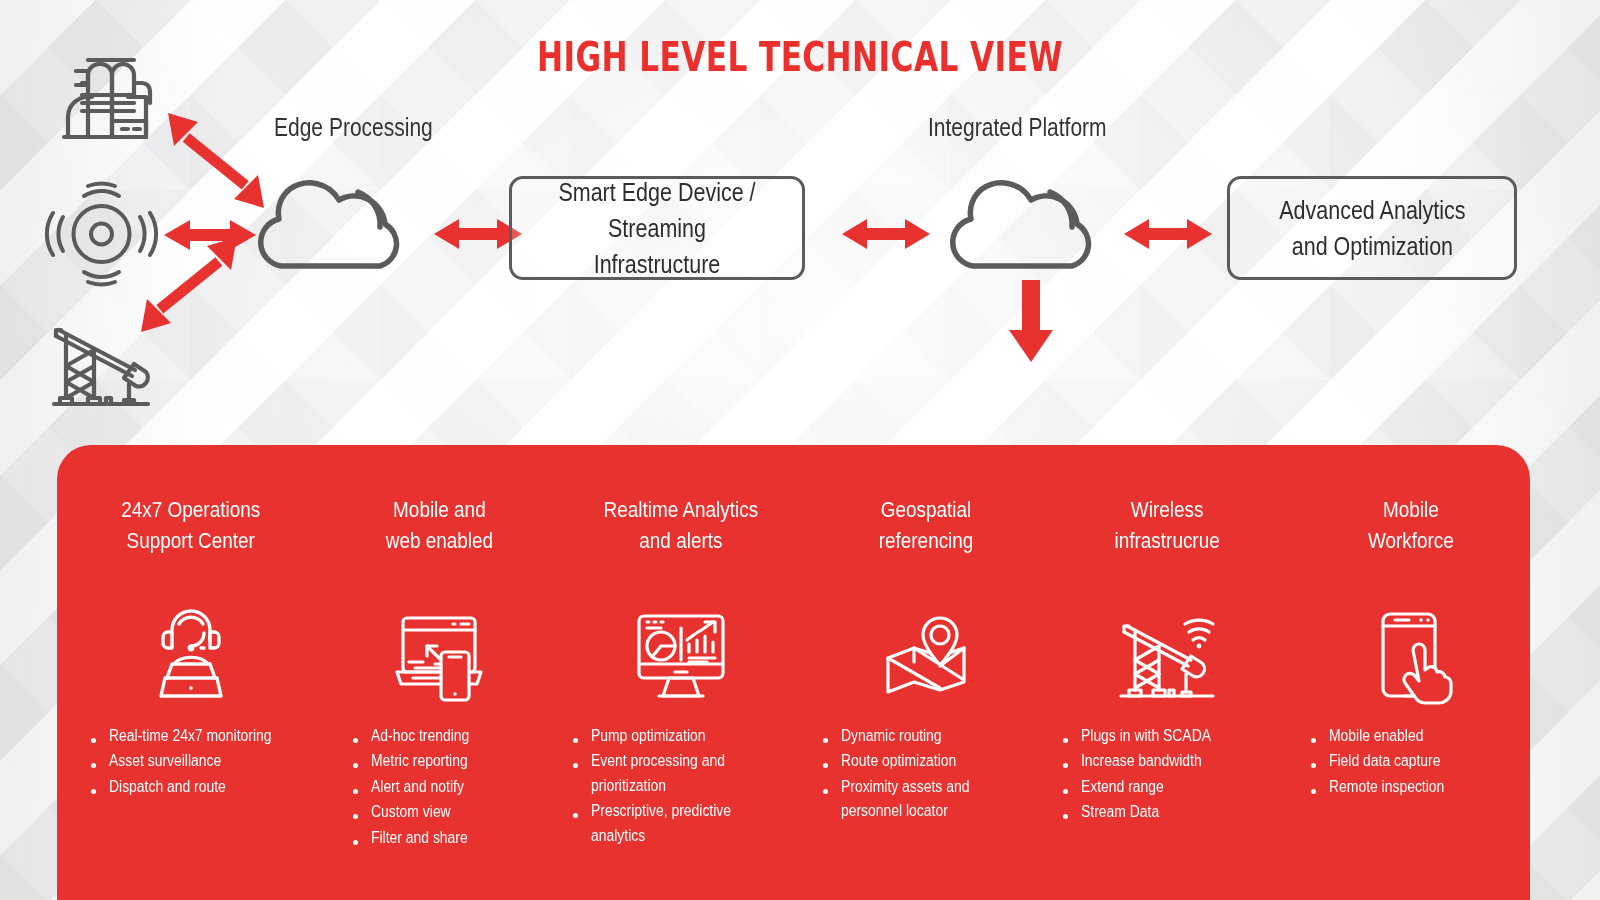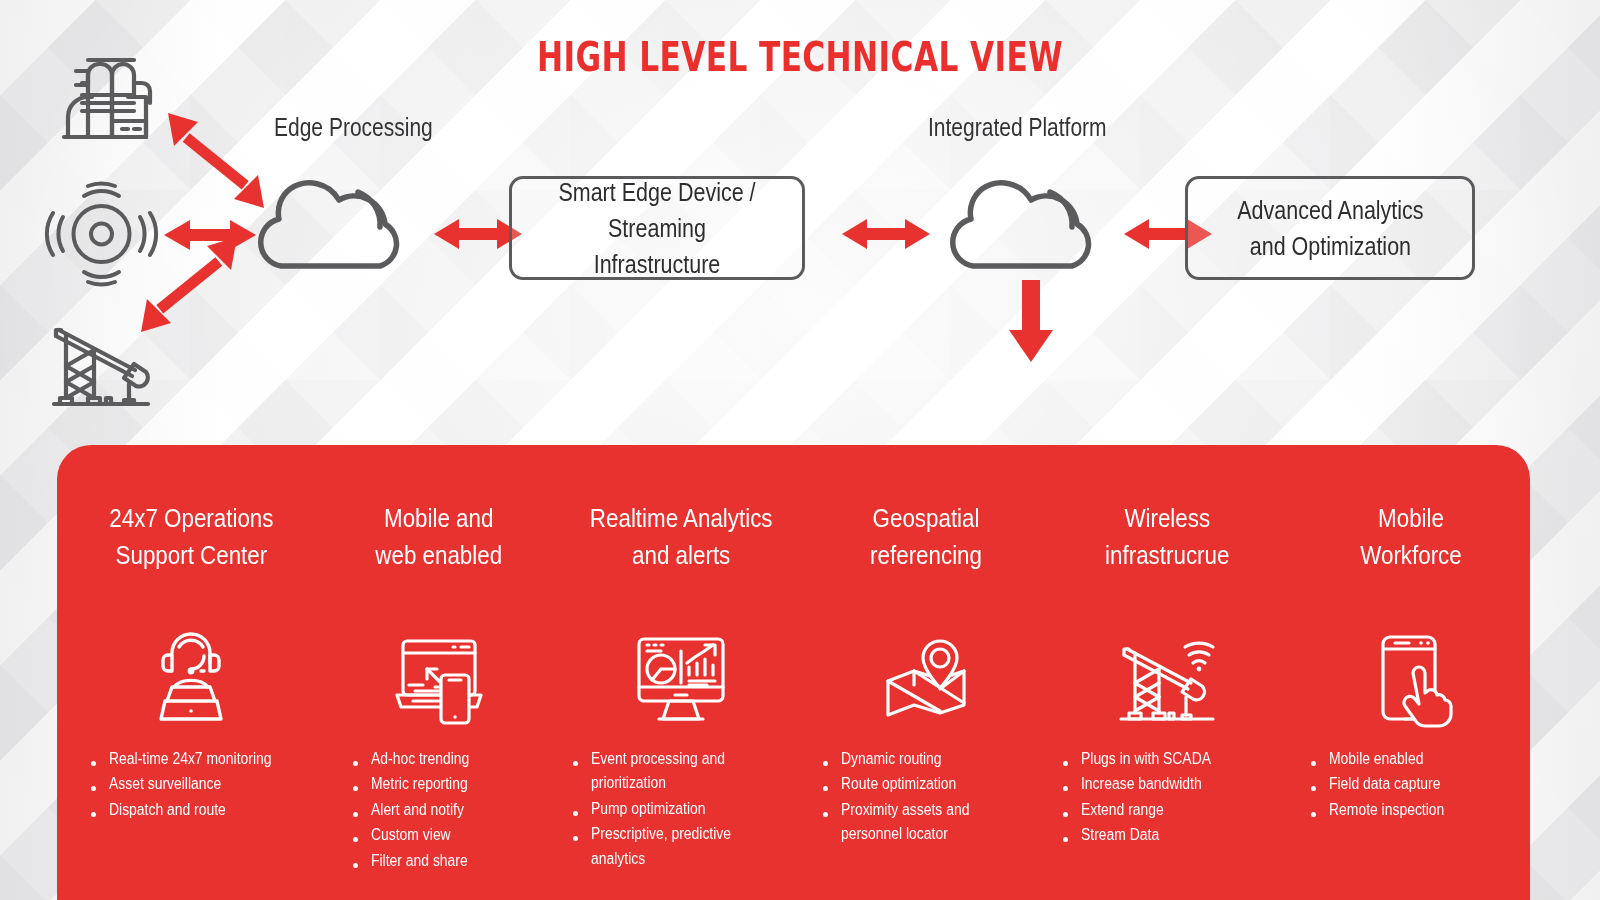--- a/index.html
+++ b/index.html
@@ -96,21 +96,21 @@
     color: #2d2d2f;
     font-size: 25px;
     line-height: 1.45;
     padding: 10px 14px;
   }
   .box span {
     display: block;
     transform: scaleX(0.86);
   }
   #box-smartedge { left: 509px; top: 176px; width: 296px; height: 104px; }
-  #box-advanced  { left: 1185px; top: 176px; width: 290px; height: 104px; }
+  #box-advanced  { left: 1227px; top: 176px; width: 290px; height: 104px; }
 
   
   #red-panel {
     position: absolute;
     left: 57px;
     top: 445px;
     width: 1473px;
     height: 470px;
     background: #e8322f;
     border-radius: 34px 34px 0 0;
@@ -129,21 +129,21 @@
   }
   .col-0 { width: 268px; }
   .col-1 { width: 228px; }
   .col-2 { width: 256px; }
   .col-3 { width: 234px; }
   .col-4 { width: 248px; }
   .col-5 { width: 239px; }
 
   .col-title {
     color: #ffffff;
-    font-size: 26px;
+    font-size: 22px;
     line-height: 1.42;
     text-align: center;
     white-space: pre-line;
     font-weight: 400;
   }
   .col-title span { display: block; transform: scaleX(0.86); }
 
   .col-icon {
     margin-top: 12px;
     height: 108px;
@@ -427,22 +427,22 @@
             <path d="M32 44 l14 0 M32 44 l-9 11"></path>
             <path d="M52 26 V58"></path>
             <path d="M60 50 V42 M68 50 V38 M76 50 V34 M84 50 V40"></path>
             <path d="M58 38 l8 -6 l8 -5 l10 -7"></path>
             <path d="M76 20 h10 v10"></path>
             <path d="M60 56 h26 M60 60 h18"></path>
           </g>
         </svg>
       </div>
       <div class="bullets">
+        <div class="bullet"><span class="bullet-text">Pump optimization</span></div>
         <div class="bullet"><span class="bullet-text">Event processing and prioritization</span></div>
-        <div class="bullet"><span class="bullet-text">Pump optimization</span></div>
         <div class="bullet"><span class="bullet-text">Prescriptive, predictive analytics</span></div>
       </div>
     </div>
 
     <div class="col col-3">
       <div class="col-title">
         <span>Geospatial
 referencing</span>
       </div>
       <div class="col-icon">

